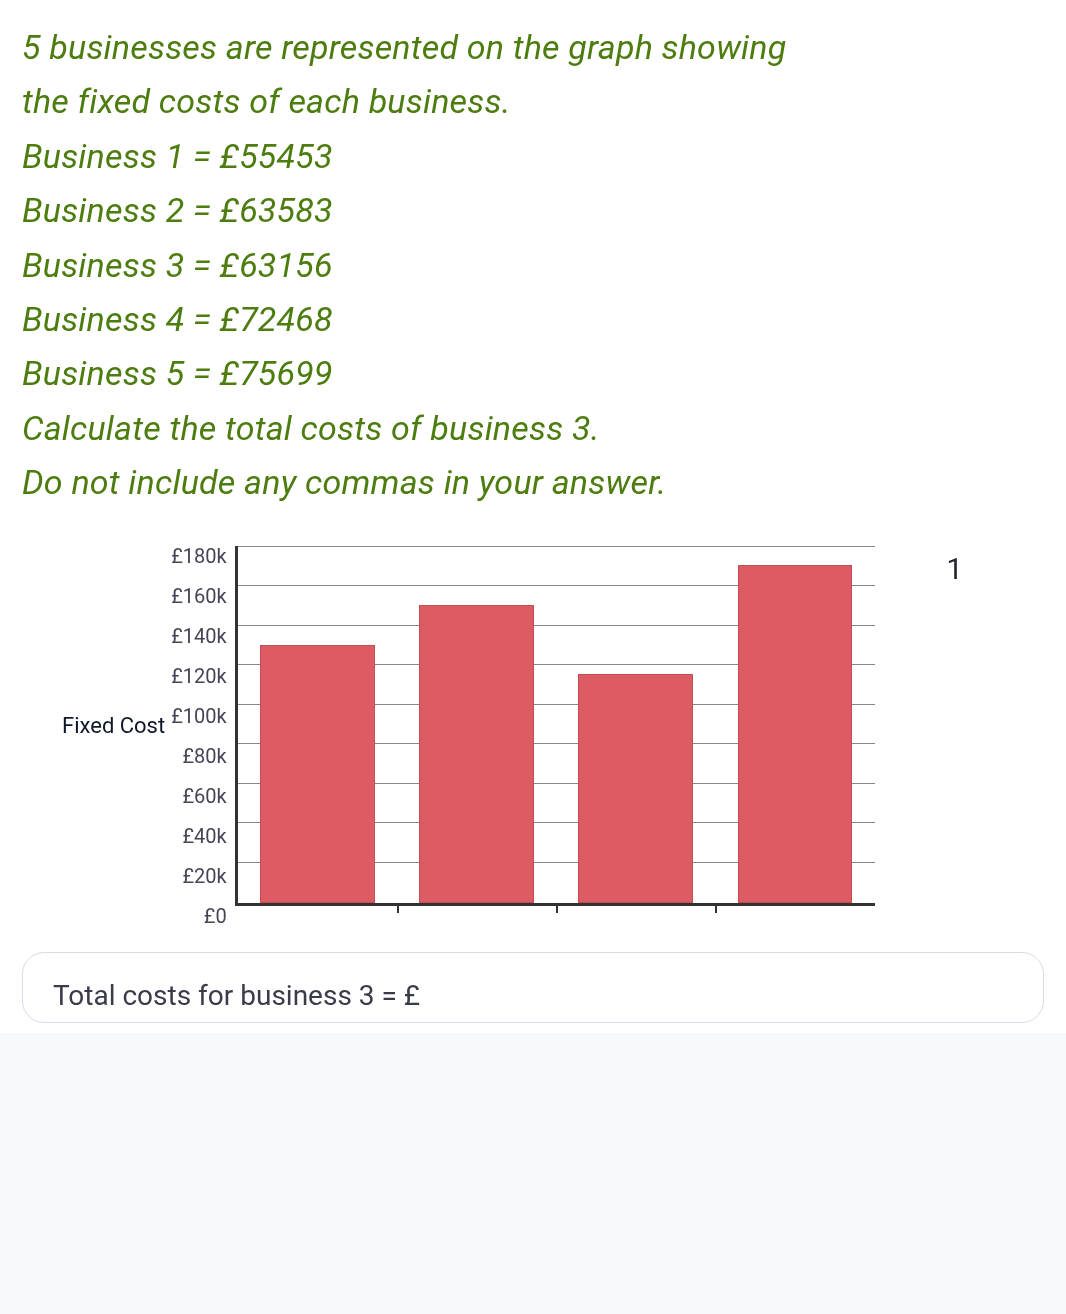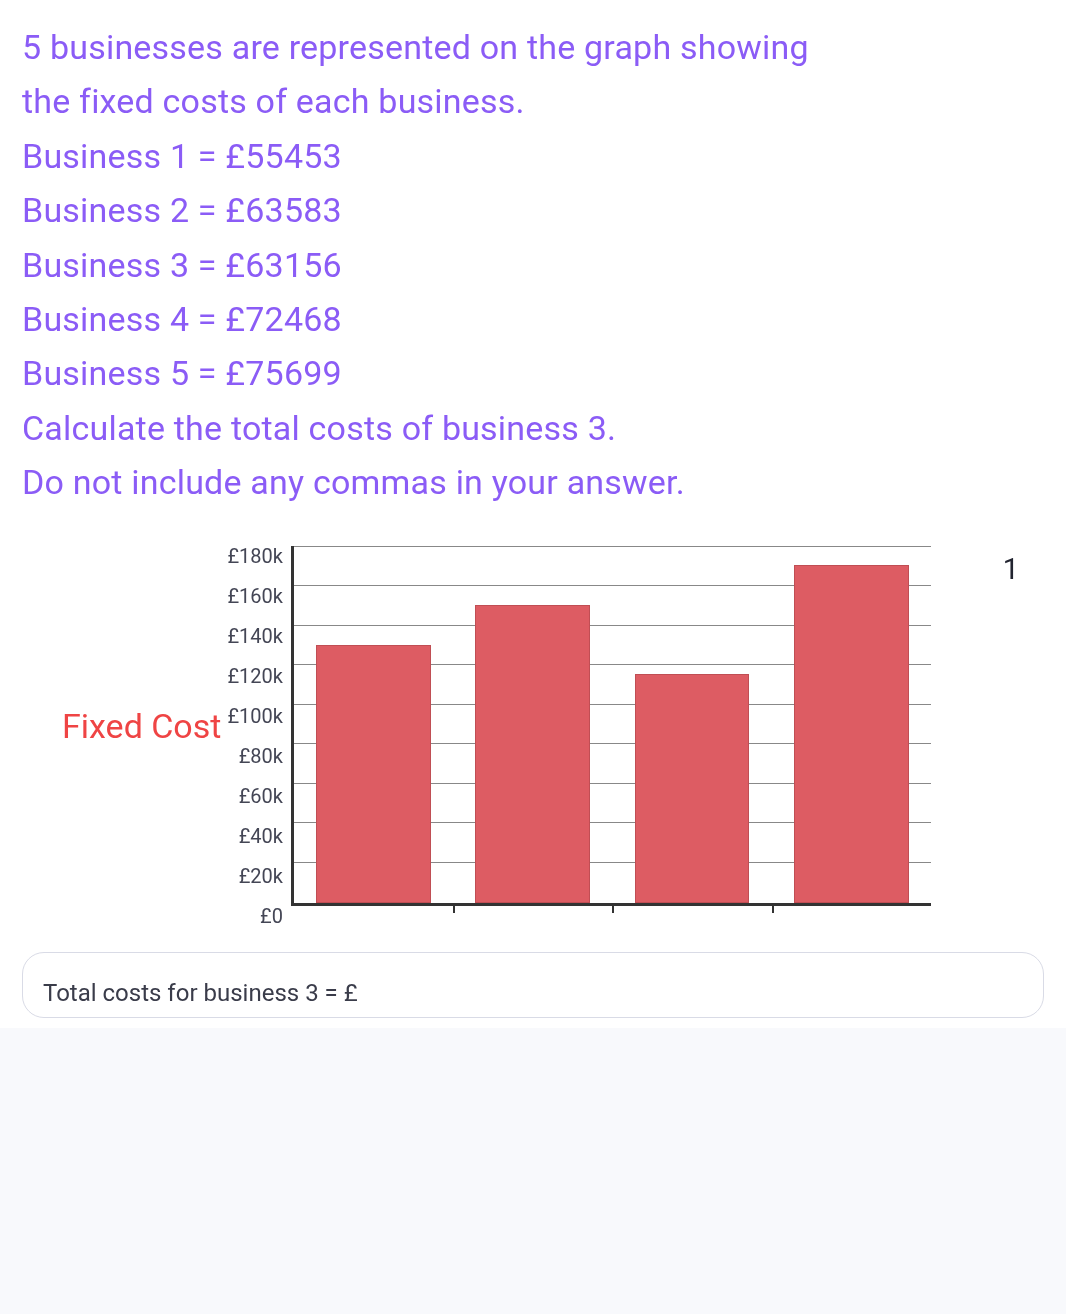--- a/index.html
+++ b/index.html
@@ -12,35 +12,36 @@
   .card {
     background: #ffffff;
     margin: 0;
     padding: 20px 22px 10px 22px;
     border-radius: 0;
     position: relative;
   }
   .question-text p {
     font-size: 34px;
     line-height: 1.6;
-    color: #8b5cf6;
+    color: #4d7c0f;
     letter-spacing: 0.2px;
     margin: 0;
+    font-style: italic;
   }
   .question-text .line { display: block; }
   .chart-wrap {
     margin-top: 36px;
     display: flex;
     align-items: center;
     gap: 6px;
     padding-left: 40px;
   }
   .ylabel {
-    font-size: 34px;
-    color: #ef4444;
+    font-size: 22px;
+    color: #0f172a;
     white-space: nowrap;
   }
   .chart-body { display: flex; flex-direction: row; }
   .plot-row { display: flex; }
   .ytick-col {
     display: flex;
     flex-direction: column;
     justify-content: space-between;
     height: 360px;
     padding-right: 8px;
@@ -120,22 +121,22 @@
     margin-left: auto;
     text-align: right;
     font-size: 32px;
     color: #222430;
     margin-top: -8px;
   }
   .answer-box {
     margin-top: 46px;
     border: 1px solid #d9dbe6;
     border-radius: 22px;
-    padding: 26px 30px 10px 20px;
-    font-size: 24px;
+    padding: 26px 30px 10px 30px;
+    font-size: 28px;
     color: #3a3c4a;
     background: #fff;
   }
   .answer-box .prompt { display: inline; }
 </style>
 </head>
 <body>
 
 <div class="card">
 

